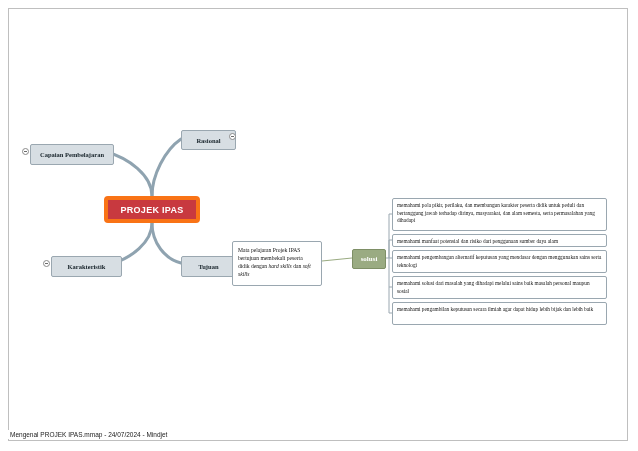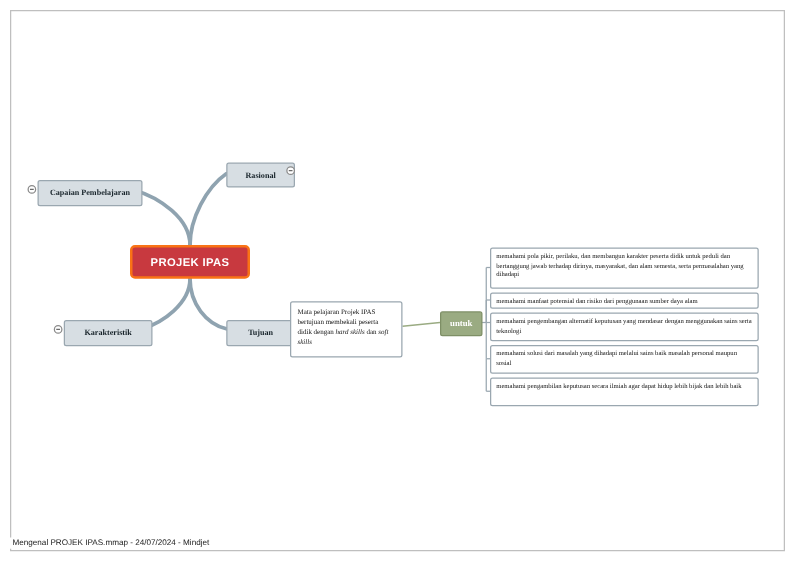--- a/index.html
+++ b/index.html
@@ -54,21 +54,21 @@
     display: block;
   }
   
   .central {
     position: absolute;
     left: 104px;
     top: 196px;
     width: 96px;
     height: 27px;
     background: #c8393f;
-    border: 2px solid #f97316;
+    border: 4px solid #f97316;
     border-radius: 4px;
     color: #ffffff;
     font-family: "Liberation Sans", sans-serif;
     font-weight: bold;
     font-size: 9px;
     letter-spacing: 0.3px;
     display: flex;
     align-items: center;
     justify-content: center;
     box-sizing: border-box;
@@ -230,21 +230,21 @@
       <span>didik dengan</span>
       <i>hard skills</i>
       <span>dan</span>
       <i>soft</i>
     </span>
     <span class="node-label">
       <i>skills</i>
     </span>
   </div>
 
-  <div class="untuk">untuk</div>
+  <div class="untuk">solusi</div>
 
   <div class="node leaf leaf-1">memahami pola pikir, perilaku, dan membangun karakter peserta didik untuk peduli dan bertanggung jawab terhadap dirinya, masyarakat, dan alam semesta, serta permasalahan yang dihadapi</div>
   <div class="node leaf leaf-2">memahami manfaat potensial dan risiko dari penggunaan sumber daya alam</div>
   <div class="node leaf leaf-3">memahami pengembangan alternatif keputusan yang mendasar dengan menggunakan sains serta teknologi</div>
   <div class="node leaf leaf-4">memahami solusi dari masalah yang dihadapi melalui sains baik masalah personal maupun sosial</div>
   <div class="node leaf leaf-5">memahami pengambilan keputusan secara ilmiah agar dapat hidup lebih bijak dan lebih baik</div>
 
   <div class="footer">Mengenal PROJEK IPAS.mmap - 24/07/2024 - Mindjet</div>
 
 </div>

